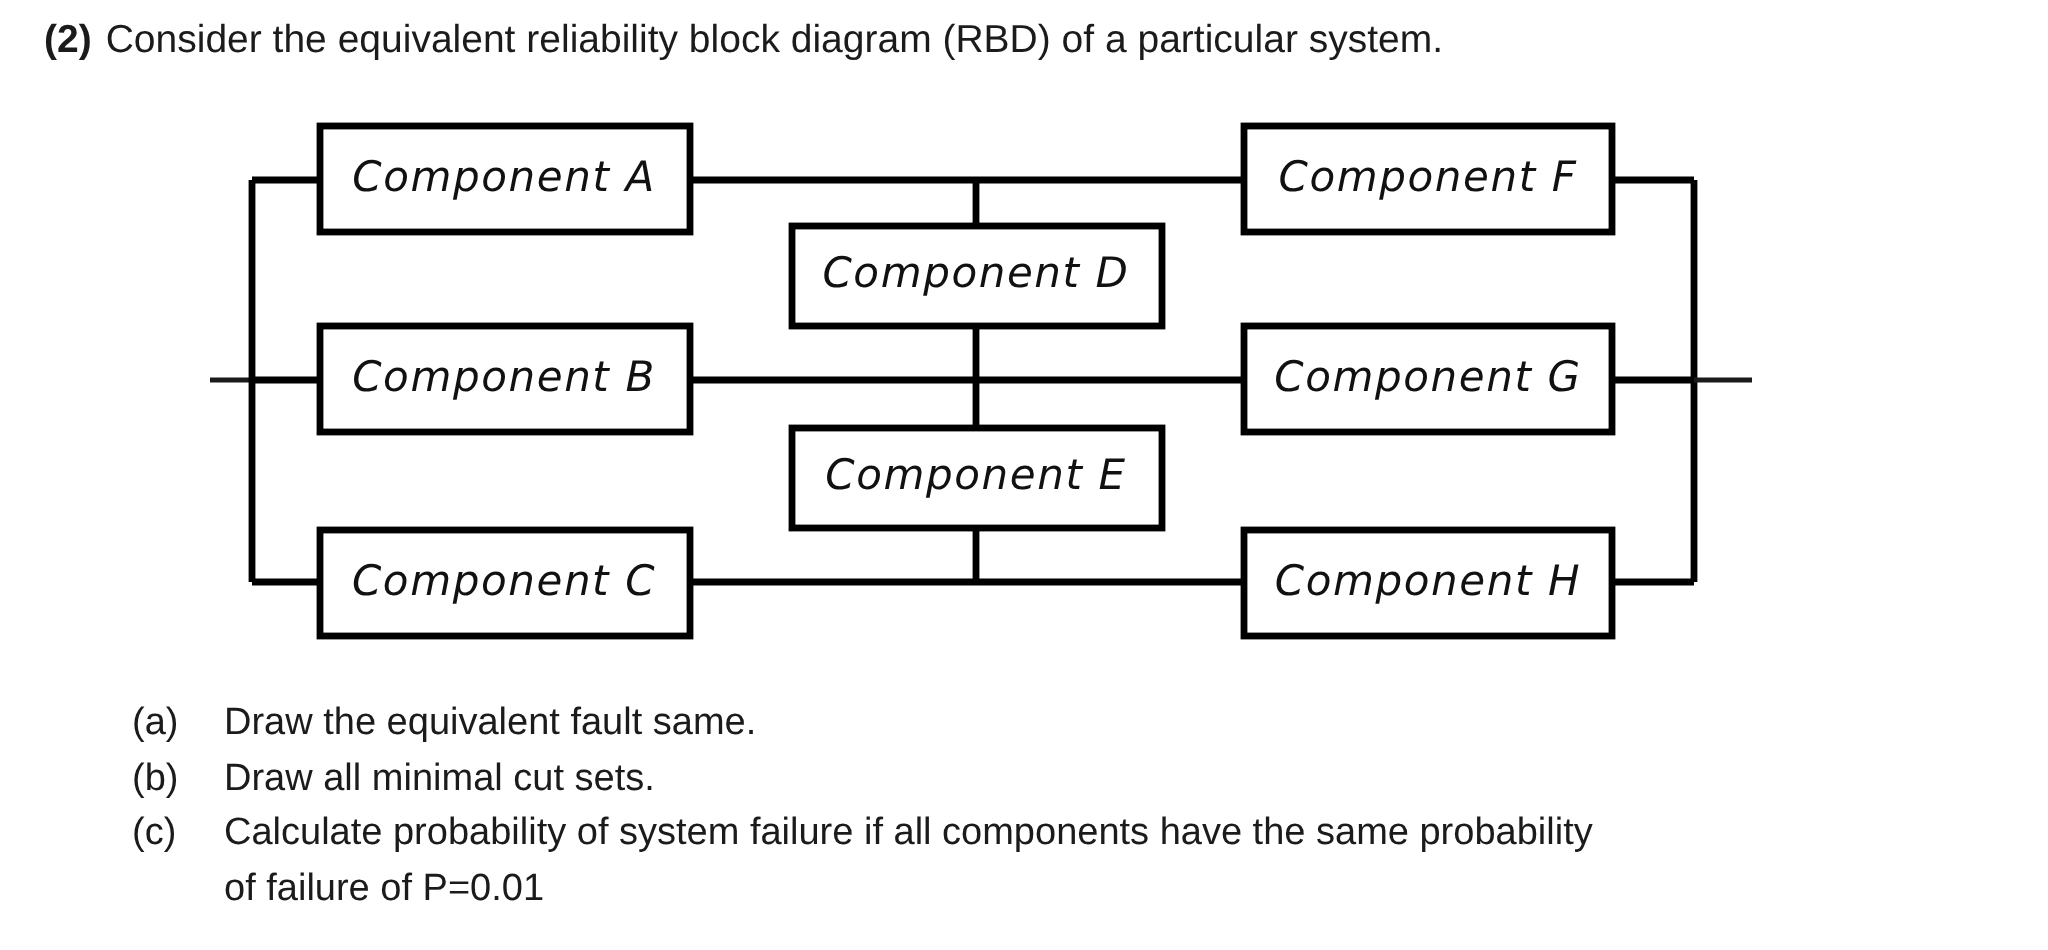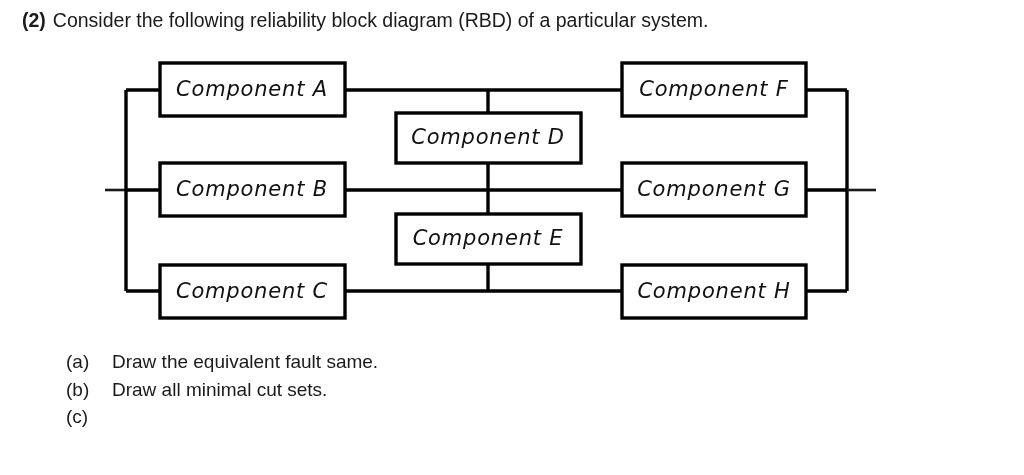--- a/index.html
+++ b/index.html
@@ -96,21 +96,21 @@
   }
   .subq-cont {
     display: block;
     margin-left: 0;
   }
 </style>
 </head>
 <body>
 
 <div id="question-stem">
-  <span class="qnum">(2)</span><span class="qtext">Consider the following reliability block diagram (RBD) of a particular system.</span>
+  <span class="qnum">(2)</span><span class="qtext">Consider the equivalent reliability block diagram (RBD) of a particular system.</span>
 </div>
 
 <div id="rbd-figure">
   <svg id="rbd-svg" width="1024" height="290" viewBox="0 0 1024 290" xmlns="http://www.w3.org/2000/svg">
 
     <path class="rbd-wire-thin" d="M 105 142 L 126 142"></path>
 
     <path class="rbd-wire" d="M 126 42 L 126 243"></path>
 
     <path class="rbd-wire" d="M 126 42 L 160 42"></path>
@@ -187,16 +187,18 @@
   </div>
 
   <div class="subq-row">
     <span class="subq-marker">(b)</span>
     <span class="subq-body">Draw all minimal cut sets.</span>
   </div>
 
   <div class="subq-row">
     <span class="subq-marker">(c)</span>
     <span class="subq-body">
+      <span>Calculate probability of system failure if all components have the same probability</span>
+      <span class="subq-cont">of failure of P=0.01</span>
     </span>
   </div>
 
 </div>
 
 </body></html>

